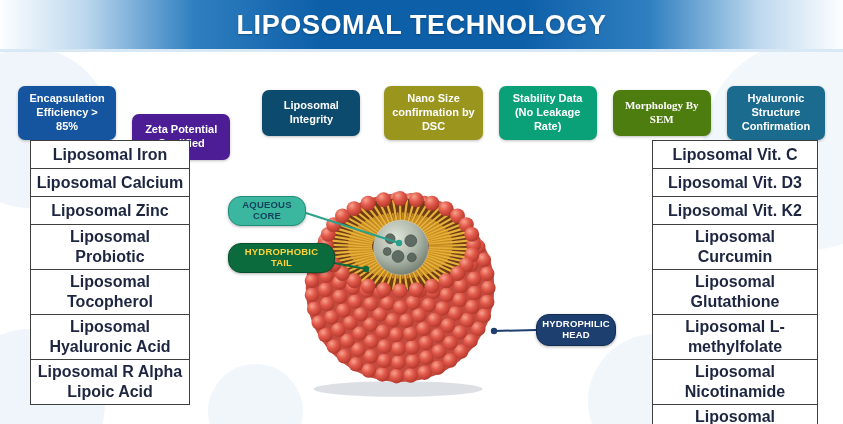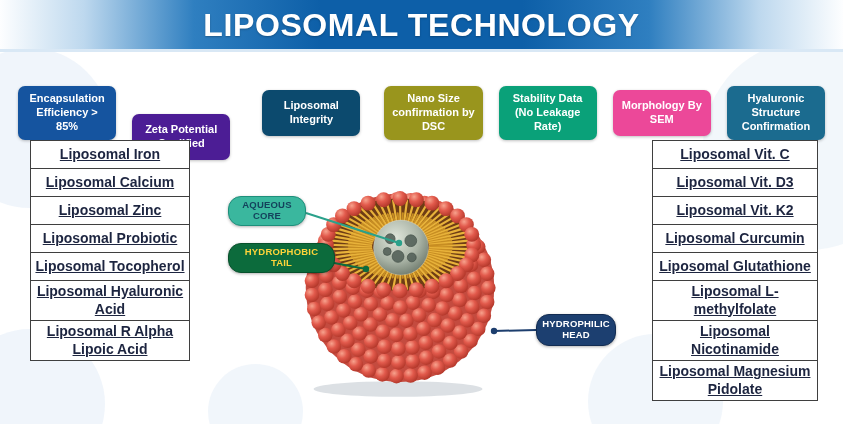--- a/index.html
+++ b/index.html
@@ -11,36 +11,36 @@
   .bgc1 { left:-50px; top:48px; width:160px; height:160px; opacity:.55; }
   .bgc2 { right:-70px; top:40px; width:210px; height:210px; opacity:.45; }
   .bgc3 { left:-45px; bottom:-55px; width:150px; height:150px; opacity:.55; }
   .bgc4 { left:588px; bottom:-45px; width:135px; height:135px; opacity:.5; }
   .bgc5 { left:208px; bottom:-35px; width:95px; height:95px; opacity:.5; }
 
   
   .header { position:absolute; top:0; left:0; width:100%; height:52px; z-index:2;
     background:linear-gradient(90deg,#fdfeff 0%,#bdd8ee 10%,#2f7fc0 23%,#0d5fa8 38%,#0d5fa8 62%,#2f7fc0 77%,#bdd8ee 90%,#fdfeff 100%);
     border-bottom:3px solid #d9e8f5; }
-  .header h1 { font-size:32px; font-weight:bold; color:#ffffff; text-align:center; line-height:50px;
+  .header h1 { font-size:27px; font-weight:bold; color:#ffffff; text-align:center; line-height:50px;
     letter-spacing:.6px; text-shadow:0 1px 2px rgba(0,0,0,.25); }
 
   
   .badges { position:absolute; top:66px; left:18px; right:18px; display:flex; gap:16px; align-items:center; z-index:2; }
   .badge { flex:1 1 0; min-height:46px; display:flex; align-items:center; justify-content:center;
     text-align:center; color:#ffffff; font-weight:bold; font-size:11px; line-height:1.25;
     border-radius:7px; padding:6px 7px; box-shadow:0 1px 3px rgba(0,0,0,.25); }
 
   
   .ing-list { position:absolute; z-index:2; }
   .ing-list.left  { left:30px;  top:140px; width:160px; }
   .ing-list.right { left:652px; top:140px; width:166px; }
   .ing-row { display:flex; align-items:center; justify-content:center; text-align:center;
     min-height:29px; padding:2px 3px; background:#ffffff; border:1px solid #3f3f3f; margin-top:-1px;
-    font-size:14px; font-weight:bold; color:#1d2540; line-height:1.25;text-decoration:underline; }
+    font-size:16px; font-weight:bold; color:#1d2540; line-height:1.25; }
   .ing-row:first-child { margin-top:0; }
 
   
   #liposome-svg { position:absolute; left:292px; top:160px; width:216px; height:240px; z-index:1; }
   .overlay { position:absolute; left:0; top:0; z-index:3; pointer-events:none; }
 
   .d-label { position:absolute; z-index:4; display:flex; align-items:center; justify-content:center;
     text-align:center; font-weight:bold; font-size:9.5px; line-height:1.15; letter-spacing:.2px;
     border-radius:13px; padding:3px 6px; box-shadow:0 1px 3px rgba(0,0,0,.3); }
   .d-label.aqueous     { left:228px; top:196px; width:78px; min-height:30px; border:1px solid #1d8f7b; }
@@ -61,21 +61,21 @@
   <div class="header">
     <h1>LIPOSOMAL TECHNOLOGY</h1>
   </div>
 
   <div class="badges">
     <div class="badge" style="background: rgb(21, 84, 159);">Encapsulation Efficiency &gt; 85%</div>
     <div class="badge" style="background: #4c1d95; margin-top: 48px;">Zeta Potential Qualified</div>
     <div class="badge" style="background: #0c4a6e; margin-left: 16px;">Liposomal Integrity</div>
     <div class="badge" style="background: rgb(153, 149, 29); margin-left: 8px;">Nano Size confirmation by DSC</div>
     <div class="badge" style="background: rgb(10, 161, 121);">Stability Data (No Leakage Rate)</div>
-    <div class="badge" style="background: #ec4899;">Morphology By SEM</div>
+    <div class="badge" style="background: #4d7c0f; font-family: Liberation Serif, serif;">Morphology By SEM</div>
     <div class="badge" style="background: rgb(27, 107, 143);">Hyaluronic Structure Confirmation</div>
   </div>
 
   <div class="ing-list left">
     <div class="ing-row">Liposomal Iron</div>
     <div class="ing-row">Liposomal Calcium</div>
     <div class="ing-row">Liposomal Zinc</div>
     <div class="ing-row">Liposomal Probiotic</div>
     <div class="ing-row">Liposomal Tocopherol</div>
     <div class="ing-row">Liposomal Hyaluronic Acid</div>

